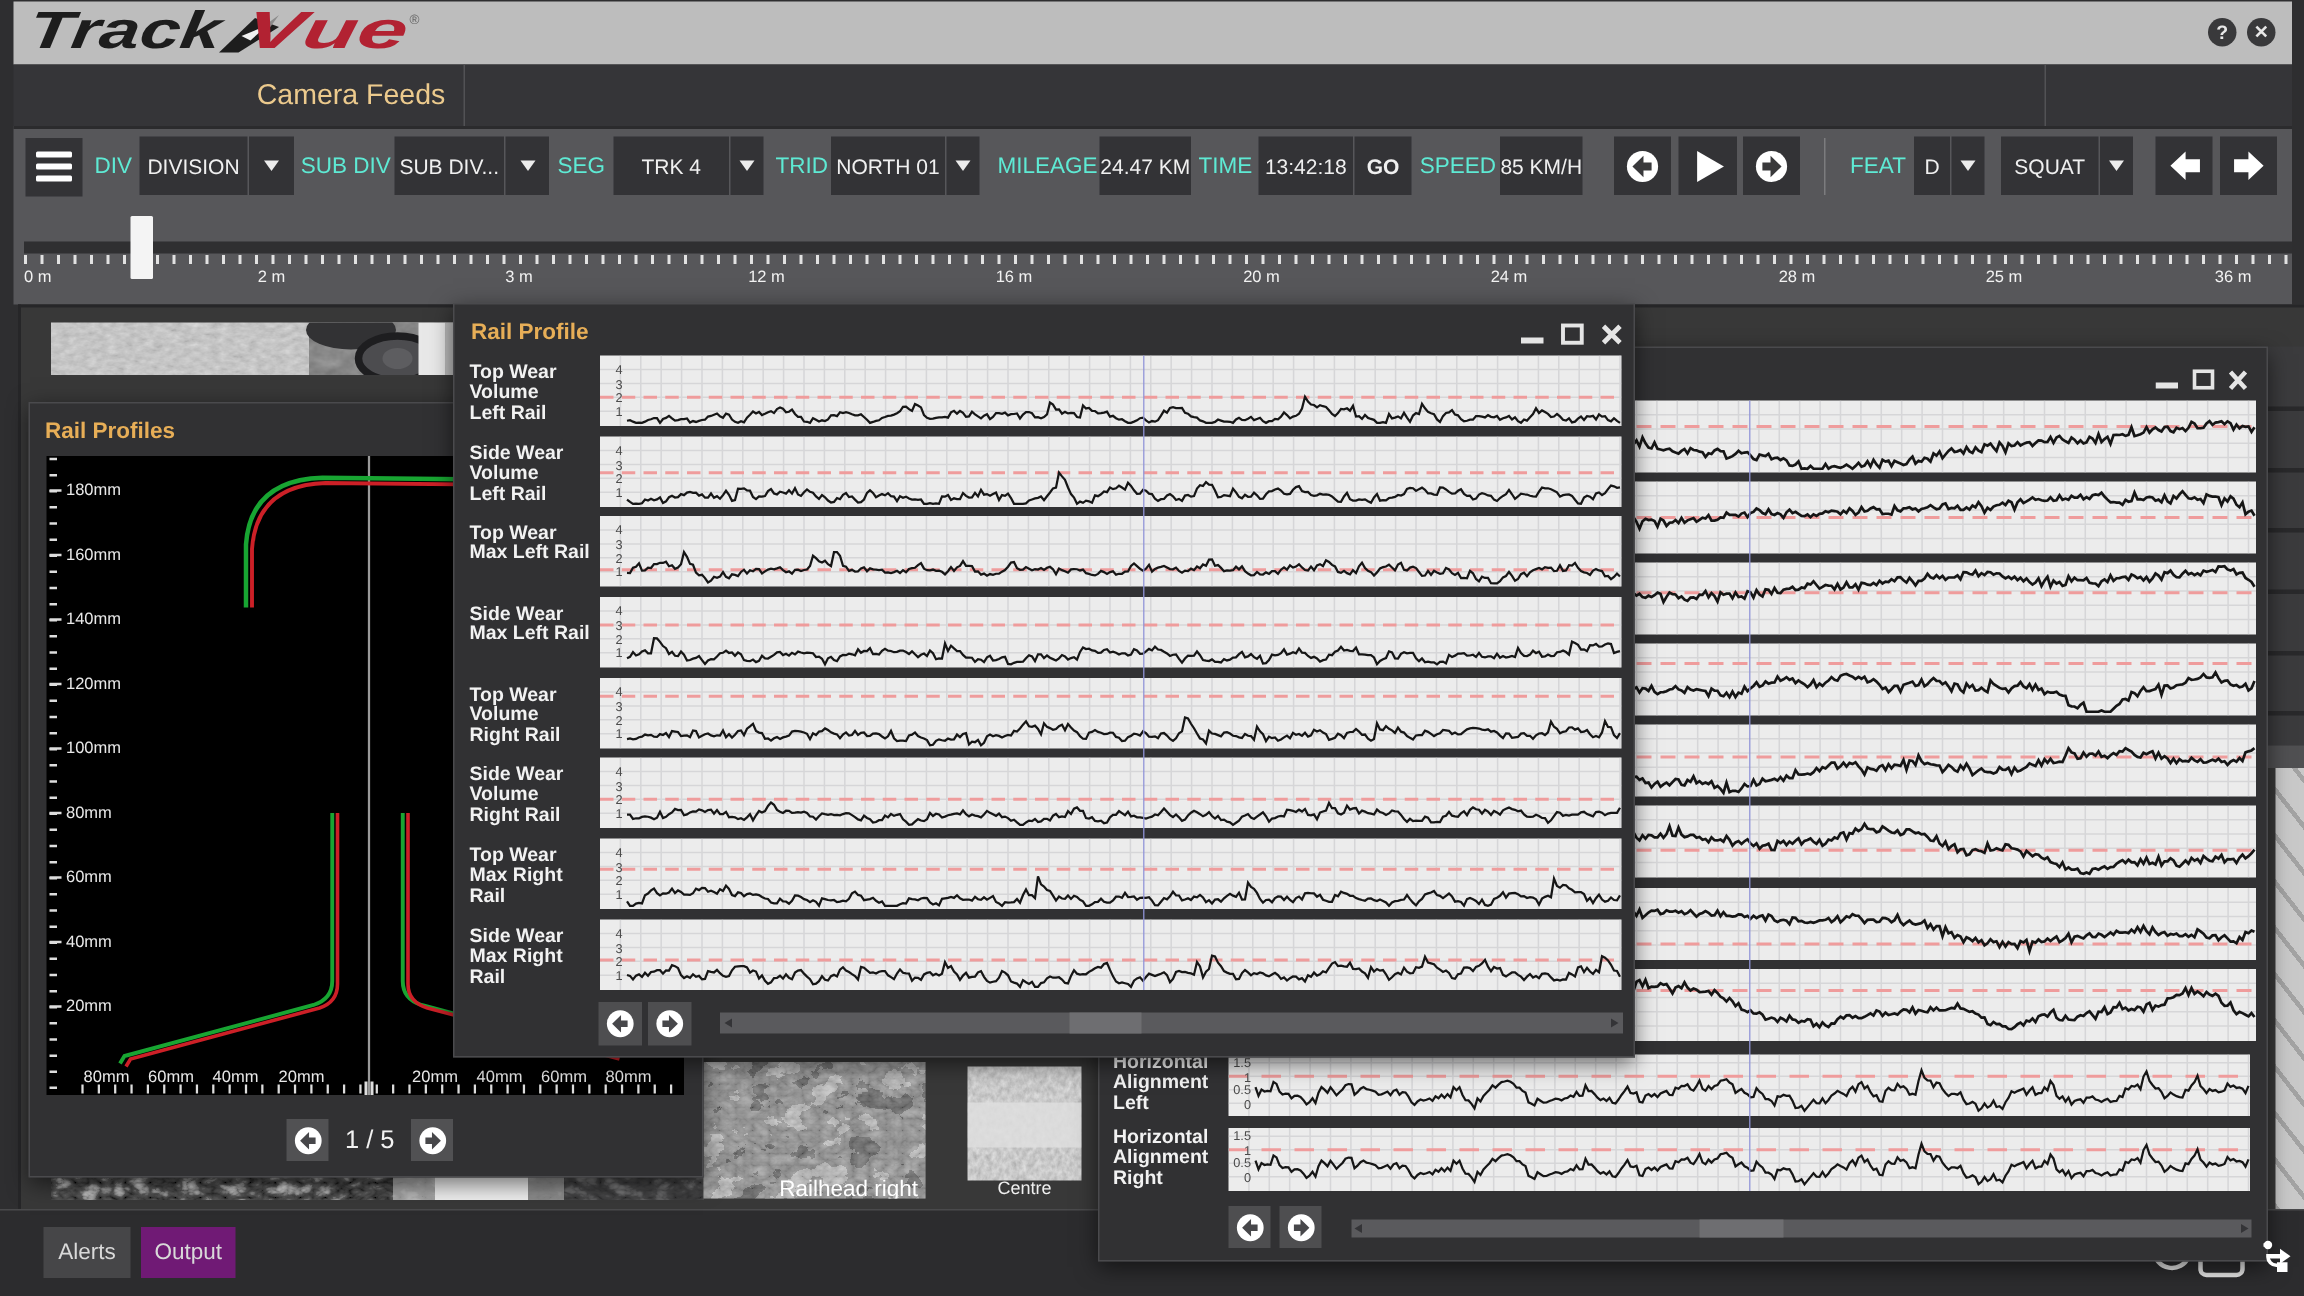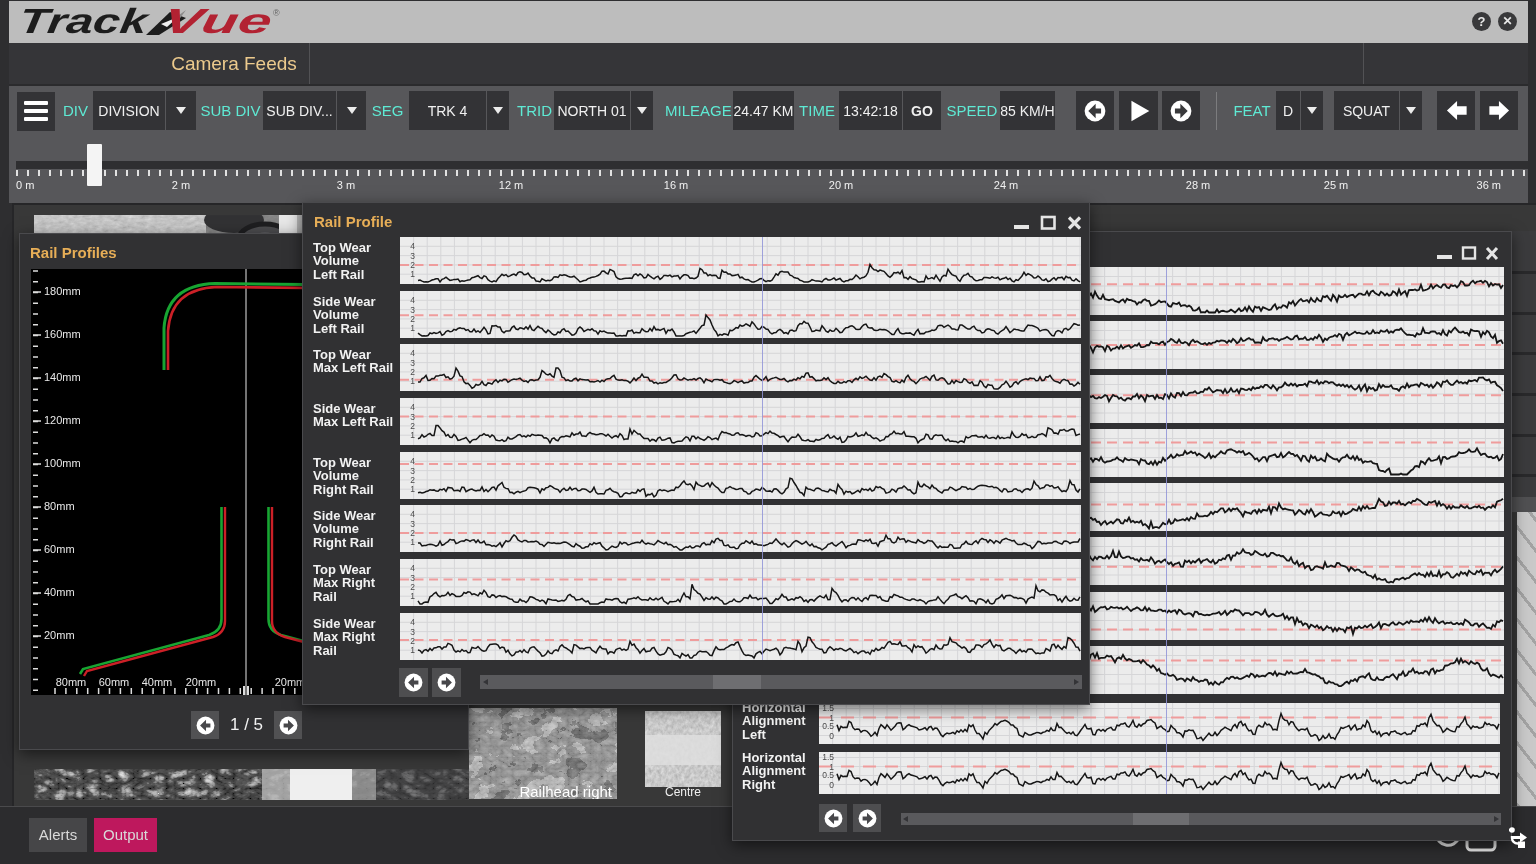--- a/index.html
+++ b/index.html
@@ -352,26 +352,26 @@
             <feFuncA type="linear" slope="0" intercept="1"></feFuncA>
           </feComponentTransfer>
         </filter>
       </defs>
 <rect width="76" height="76" filter="url(#rk3)"></rect>
 <rect y="24" width="76" height="30" fill="#dedede" opacity="0.85"></rect>
 </svg>
     <div class="abs" style="left:645px;top:785px;width:76px;text-align:center;font-size:12px;color:#f0f0f0">Centre</div>
     <div class="abs" style="left:0;top:806px;width:1536px;height:58px;background:#2c2c2e;border-top:1px solid #4a4a4c"></div>
     <div class="abs" style="left:29px;top:818px;width:58px;height:34px;background:#464648;color:#d9d9d9;font-size:15px;text-align:center;line-height:34px">Alerts</div>
-    <div class="abs" style="left:94px;top:818px;width:63px;height:34px;background:#be185d;color:#d9d9d9;font-size:15px;text-align:center;line-height:34px">Output</div>
+    <div class="abs" style="left:94px;top:818px;width:63px;height:34px;background:#701a75;color:#d9d9d9;font-size:15px;text-align:center;line-height:34px">Output</div>
     <svg class="abs" style="left:1433px;top:830px" width="70" height="28" viewBox="0 0 70 28">
       <path d="M3 4 A 12 12 0 0 0 26 8" fill="none" stroke="#e8e8e8" stroke-width="3"></path>
       <path d="M34 2 V16 a4 4 0 0 0 4 4 H58 a4 4 0 0 0 4-4 V2" fill="none" stroke="#e8e8e8" stroke-width="3"></path>
     </svg>
-    <div class="win" style="left:19px;top:233px;width:450px;height:517px">
+    <div class="win" style="left:19px;top:268px;width:450px;height:517px">
       <div class="wtitle" style="left:10px;top:10px">Rail Profiles</div>
       <div class="abs" style="left:11px;top:35px;width:425px;height:426px;background:#000">
         <svg class="abs" style="left:0;top:0" width="425" height="426">
           <path d="M2 2.0 h5M2 12.8 h5M2 23.5 h5M2 34.2 h5M2 45.0 h5M2 55.8 h5M2 66.5 h5M2 77.2 h5M2 88.0 h5M2 98.8 h5M2 109.5 h5M2 120.2 h5M2 131.0 h5M2 141.8 h5M2 152.5 h5M2 163.2 h5M2 174.0 h5M2 184.8 h5M2 195.5 h5M2 206.2 h5M2 217.0 h5M2 227.8 h5M2 238.5 h5M2 249.2 h5M2 260.0 h5M2 270.8 h5M2 281.5 h5M2 292.2 h5M2 303.0 h5M2 313.8 h5M2 324.5 h5M2 335.2 h5M2 346.0 h5M2 356.8 h5M2 367.5 h5M2 378.2 h5M2 389.0 h5M2 399.8 h5M2 410.5 h5M2 421.2 h5" stroke="#ddd" stroke-width="1.6" fill="none"></path>
           <path d="M2 23 h8M2 66 h8M2 109 h8M2 152 h8M2 195 h8M2 238 h8M2 281 h8M2 324 h8M2 367 h8" stroke="#ddd" stroke-width="1.6" fill="none"></path>
           <text x="13" y="26" font-size="11" fill="#e8e8e8" font-family="Liberation Sans, sans-serif">180mm</text>
           <text x="13" y="69" font-size="11" fill="#e8e8e8" font-family="Liberation Sans, sans-serif">160mm</text>
           <text x="13" y="112" font-size="11" fill="#e8e8e8" font-family="Liberation Sans, sans-serif">140mm</text>
           <text x="13" y="155" font-size="11" fill="#e8e8e8" font-family="Liberation Sans, sans-serif">120mm</text>
           <text x="13" y="198" font-size="11" fill="#e8e8e8" font-family="Liberation Sans, sans-serif">100mm</text>

